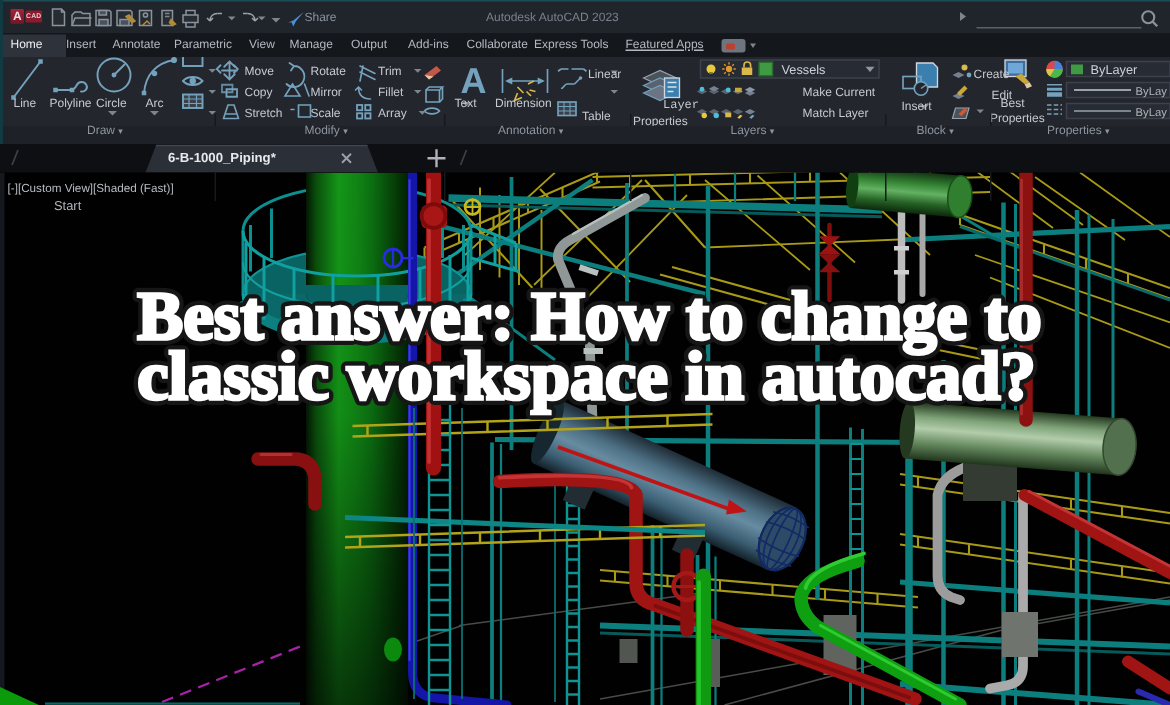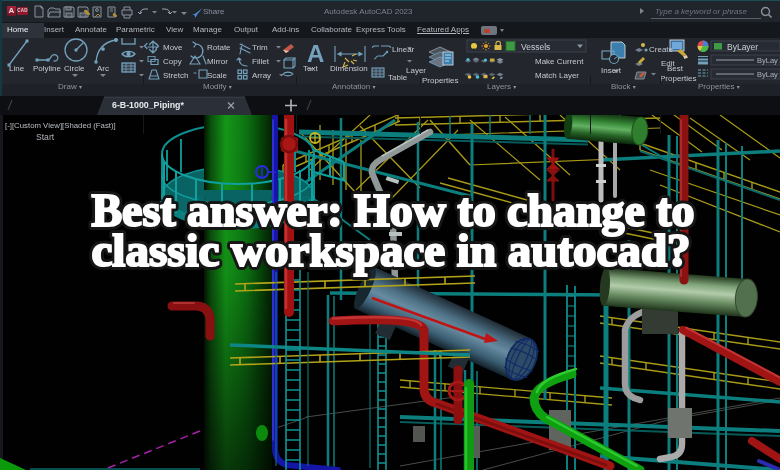--- a/index.html
+++ b/index.html
@@ -308,21 +308,20 @@
     </g>
     <path d="M122,7 l2.5,2.5 2.5,-2.5 z" fill="#7d858f"></path>
     <path d="M142,7 l2.5,2.5 2.5,-2.5 z" fill="#7d858f"></path>
     <path d="M151,8 l3,3 3,-3 z" fill="#7d858f"></path>
     <path d="M162,11 l3.5,-1.4 7,-5.6 -5.2,6.2 -1.8,3.5 -1.2,-2.8 z" fill="#4a8fd4"></path>
   </svg>
   <div class="abs ttl" style="left:203px;top:0;color:#8b93a0;">Share</div>
   <div class="abs ttl" style="left:324px;top:0;">Autodesk AutoCAD 2023</div>
   <div class="abs" style="left:640px;top:7px;width:0;height:0;border-left:4px solid #7d858f;border-top:3.5px solid transparent;border-bottom:3.5px solid transparent;"></div>
   <div class="abs" style="left:651px;top:4px;width:110px;height:13px;border-bottom:1px solid #596069;"></div>
-  <div class="abs" style="left:655px;top:0;color:#6e7681;font-size:8px;font-style:italic;line-height:21px;">Type a keyword or phrase</div>
   <svg class="abs" style="left:760px;top:5px;" width="13" height="13" viewBox="0 0 13 13">
       <circle cx="5.5" cy="5.5" r="4" fill="none" stroke="#8a929c" stroke-width="1.4"></circle>
       <path d="M8.5,8.5 l3,3" stroke="#8a929c" stroke-width="1.6"></path>
     </svg>
 </div>
 <div class="abs" id="tabrow">
   <div class="abs" style="left:2px;top:0.5px;width:42px;height:15.5px;background:#2d323b;"></div>
   <div class="abs tab" style="left:7px;color:#edeff2;">Home</div>
   <div class="abs tab" style="left:44px;">Insert</div>
   <div class="abs tab" style="left:75px;">Annotate</div>
@@ -548,21 +547,21 @@
 <div class="abs ilabel" style="left:207px;top:19px;">Mirror</div>
 <div class="abs ilabel" style="left:207px;top:33px;">Scale</div>
 <div class="abs ilabel" style="left:252px;top:5px;">Trim</div>
 <div class="abs ilabel" style="left:252px;top:19px;">Fillet</div>
 <div class="abs ilabel" style="left:252px;top:33px;">Array</div>
 <div class="abs ilabel" style="left:303px;top:26px;">Text</div>
 <div class="abs ilabel" style="left:330px;top:26px;">Dimension</div>
 <div class="abs ilabel" style="left:392px;top:7px;">Linear</div>
 <div class="abs ilabel" style="left:404px;top:21px;margin-top:48px;">Leader</div>
 <div class="abs ilabel" style="left:388px;top:35px;">Table</div>
-<div class="abs ilabel" style="left:406px;top:28px;">Layer</div>
+<div class="abs ilabel" style="left:442px;top:28px;font-family:Liberation Mono, monospace;">Layer</div>
 <div class="abs ilabel" style="left:422px;top:38px;">Properties</div>
 <div class="abs ilabel" style="left:535px;top:19px;">Make Current</div>
 <div class="abs ilabel" style="left:535px;top:33px;">Match Layer</div>
 <div class="abs ilabel" style="left:601px;top:28px;">Insert</div>
 <div class="abs ilabel" style="left:649px;top:7px;">Create</div>
 <div class="abs ilabel" style="left:649px;top:21px;padding-left:12px;">Edit</div>
 <div class="abs ilabel" style="left:667px;top:26px;">Best</div>
 <div class="abs ilabel" style="left:660px;top:36px;">Properties</div>
 <div class="sep" style="left:143px;"></div>
 <div class="sep" style="left:296px;"></div>

